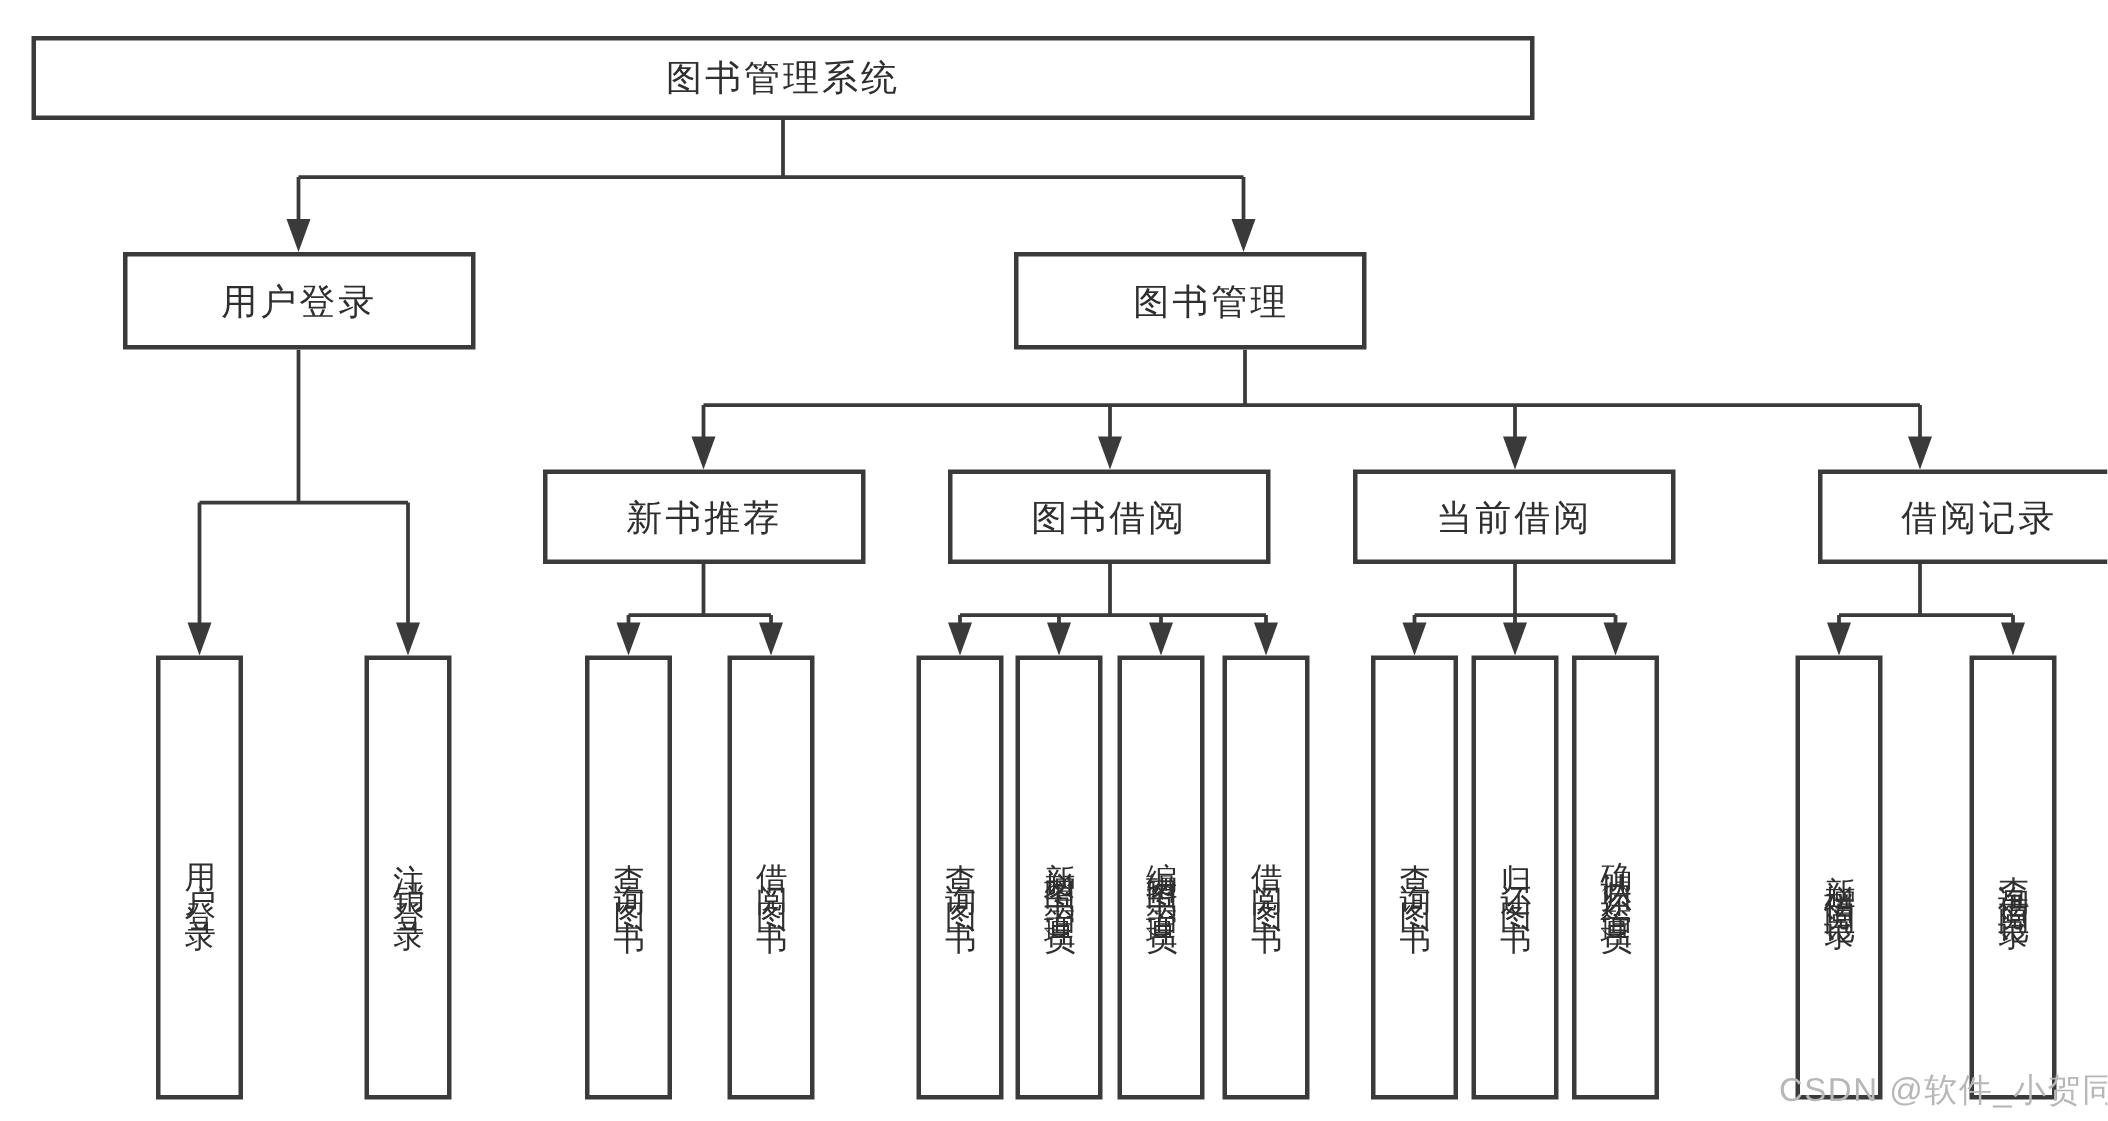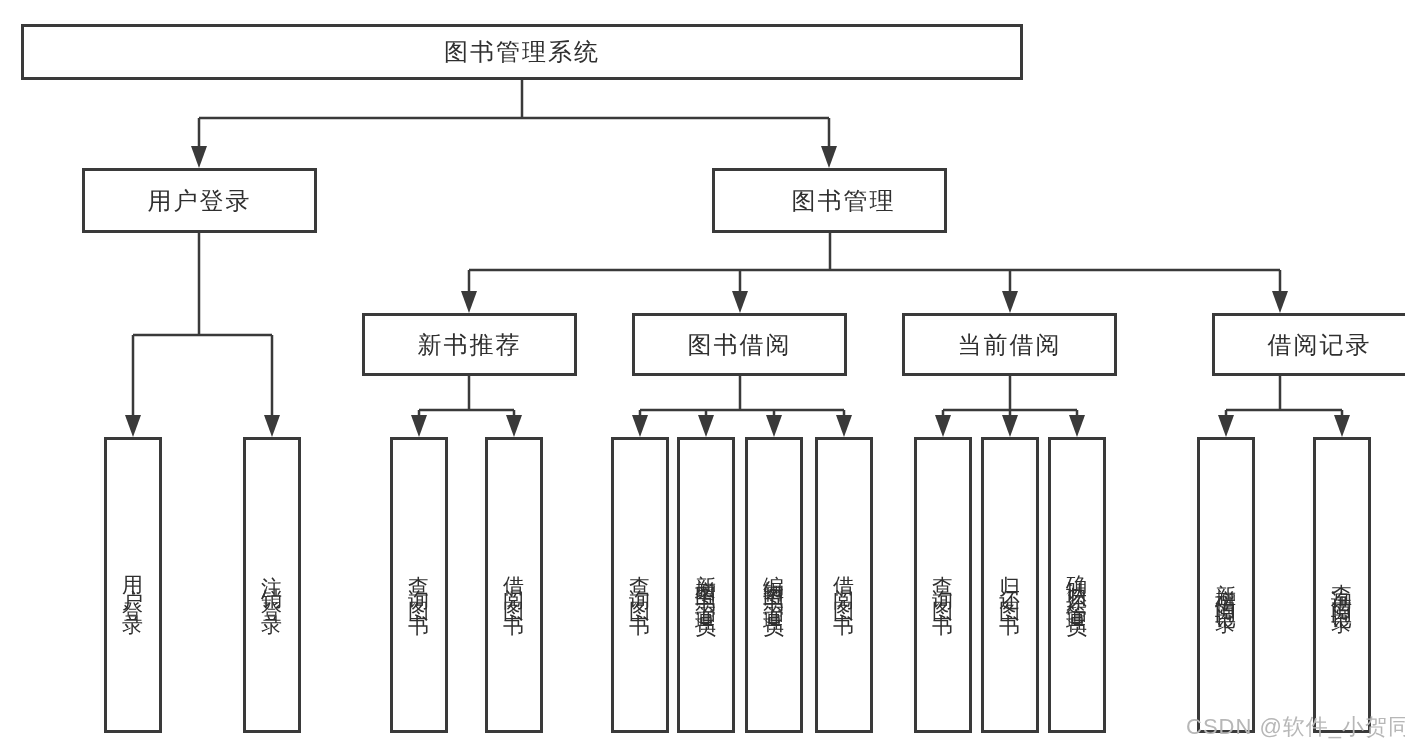--- a/index.html
+++ b/index.html
@@ -24,21 +24,21 @@
     background: #ffffff;
     display: flex;
     align-items: center;
     justify-content: center;
     color: #2f2f2f;
     z-index: 2;
   }
   .hnode { font-size: 24px; letter-spacing: 2px; }
   .root-node  { left: 21px;  top: 13px;  width: 1002px; height: 56px; margin-top: 11px; }
   .l2-a { left: 82px;  top: 168px; width: 235px; height: 65px; }
-  .l2-b { left: 712px; top: 168px; width: 235px; height: 65px; padding-left: 28px; }
+  .l2-b { left: 676px; top: 168px; width: 235px; height: 65px; padding-left: 28px; }
   .l3 { top: 313px; width: 215px; height: 63px; text-align: right; }
   .l3-1 { left: 362px; }
   .l3-2 { left: 632px; }
   .l3-3 { left: 902px; }
   .l3-4 { left: 1212px; }
   .leaf {
     top: 437px; width: 58px; height: 296px;
     writing-mode: vertical-rl;
     text-orientation: mixed;
     font-size: 21px;

